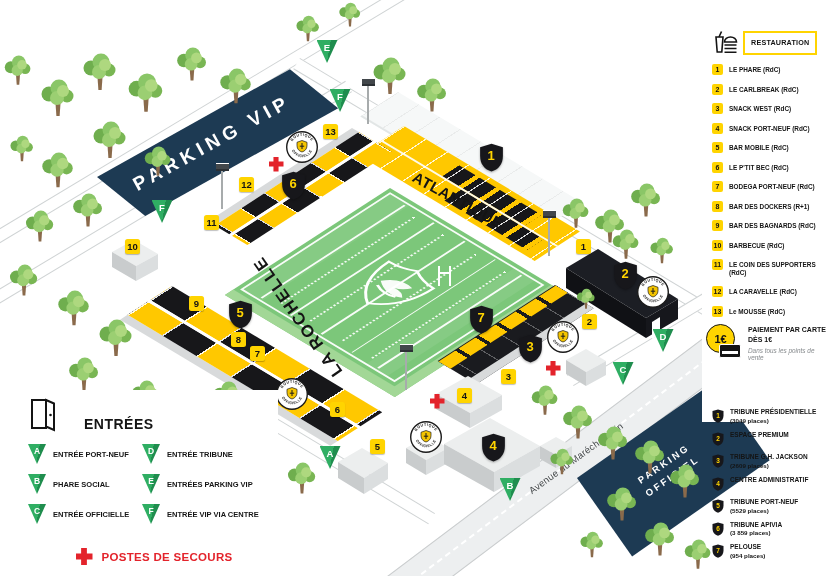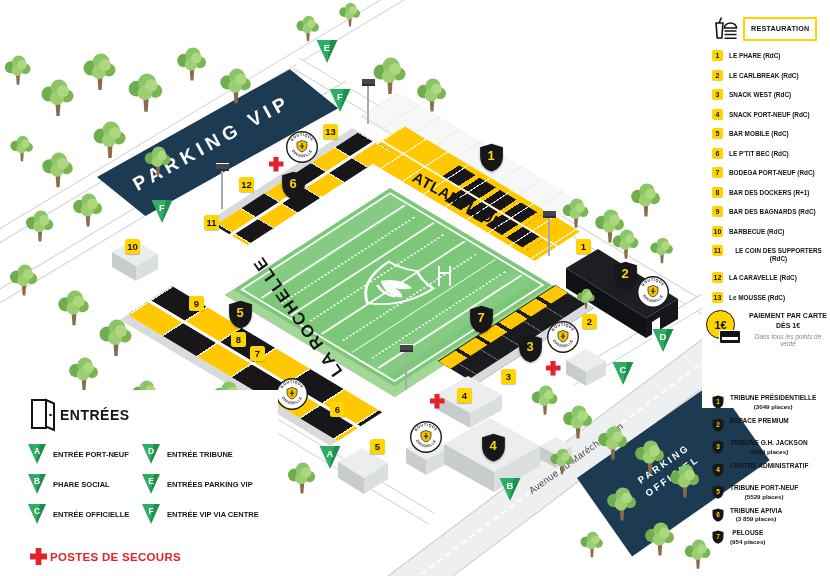--- a/index.html
+++ b/index.html
@@ -123,22 +123,22 @@
   .m-gate { position:absolute; width:21px; height:23px;
       background:linear-gradient(100deg,#2fae63 55%,#1f8d4e 55%);
       clip-path:polygon(0 0,100% 0,50% 100%); display:flex; justify-content:center;
       color:#fff; font-weight:bold; font-size:9.5px; padding-top:2px; z-index:11; }
   .m-cross, .aid-cross { width:15px; height:15px; background:#e3232b;
       clip-path:polygon(33% 0,67% 0,67% 33%,100% 33%,100% 67%,67% 67%,67% 100%,33% 100%,33% 67%,0 67%,0 33%,33% 33%); }
   .m-cross { position:absolute; z-index:11; }
   .m-btq { position:absolute; width:34px; height:34px; z-index:11; }
 
   
-  #legend-right { position:absolute; left:702px; top:0; width:128px; height:408px;
-      background:#fff; z-index:30; color:#141414;text-align:center; }
+  #legend-right { position:absolute; left:702px; top:14px; width:128px; height:408px;
+      background:#fff; z-index:30; color:#141414; }
   .lr-head { position:absolute; left:10px; display:flex; align-items:center; gap:5px; }
   .lr-box { border:2px solid #ffd400; background:#fff; font-weight:bold; font-size:7.2px;
       letter-spacing:.2px; padding:5px 6px; line-height:1.35; white-space:nowrap; }
   #resto-list { position:absolute; left:10px; top:50px; width:116px; }
   .rrow { display:flex; align-items:flex-start; gap:6px; margin-bottom:8.5px; }
   .rnum { flex:0 0 auto; width:11px; height:11px; background:#ffd400; border-radius:2px;
       display:flex; align-items:center; justify-content:center; font-weight:bold; font-size:7px; }
   .rlabel { font-weight:bold; font-size:6.4px; line-height:1.3; padding-top:2px; }
   #payment { position:absolute; left:2px; top:308px; width:124px; height:44px; }
   #pay-coin { position:absolute; left:2px; top:2px; width:29px; height:29px; border-radius:50%;
@@ -152,29 +152,29 @@
   #pay-text .sub { font-style:italic; font-size:6.4px; color:#85898c; margin-top:2px; }
   #trib-list { position:absolute; left:10px; top:394px; width:116px; }
   .trow { display:flex; align-items:flex-start; gap:6px; min-height:22.5px; }
   .trow svg { flex:0 0 auto; margin-top:1px; }
   .tlabel { font-weight:bold; font-size:6.5px; line-height:1.35; }
   .tplaces { font-size:6.2px; font-weight:bold; }
 
   
   #legend-entrees { position:absolute; left:24px; top:390px; width:254px; height:186px;
       background:#fff; z-index:30; color:#141414; }
-  .le-head { display:flex; align-items:center; gap:4px; padding:8px 0 0 6px; }
+  .le-head { display:flex; align-items:flex-end; gap:28px; padding:8px 0 0 6px; }
   .le-title { font-weight:bold; font-size:14px; letter-spacing:.5px; }
   .le-cols { display:flex; margin-top:12px; }
   .le-col { width:118px; }
   .le-col + .le-col { margin-left:-4px; }
   .erow { display:flex; align-items:center; gap:7px; margin:0 0 10px 4px; }
   .erow .m-gate { position:static; flex:0 0 auto; width:18px; height:20px; font-size:8.5px; }
   .elabel { font-weight:bold; font-size:7.5px; white-space:nowrap; }
-  .le-aid { display:flex; align-items:center; gap:3px; margin:14px 0 0 6px; }
+  .le-aid { display:flex; align-items:center; gap:9px; margin:14px 0 0 6px;justify-content:center; }
   .le-aid .aid-cross { width:17px; height:17px; }
   .le-aid span.txt { color:#e3232b; font-weight:bold; font-size:11.5px; letter-spacing:.3px; }
 </style>
 </head>
 <body>
 
 <div id="stage">
 
   <div class="road" id="road-a"></div>
   <div class="road" id="road-b"></div>

